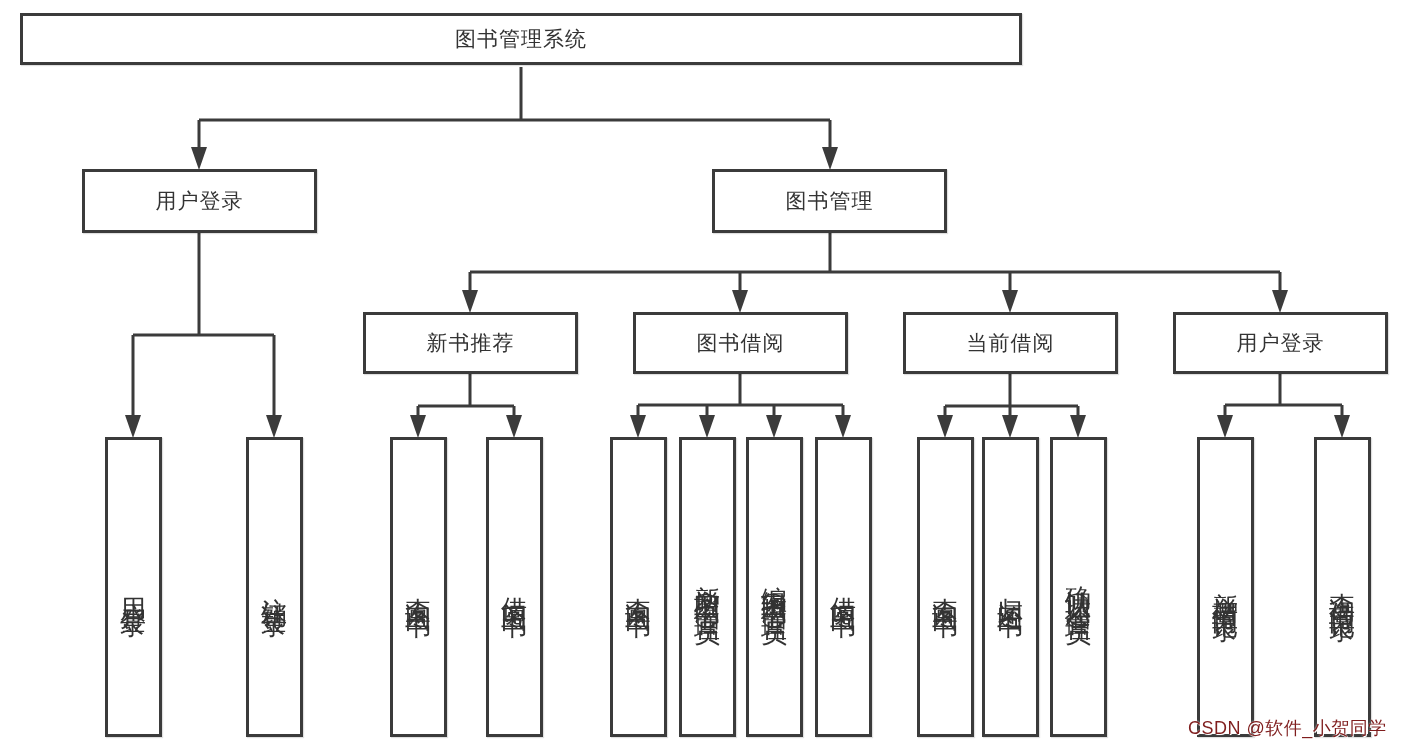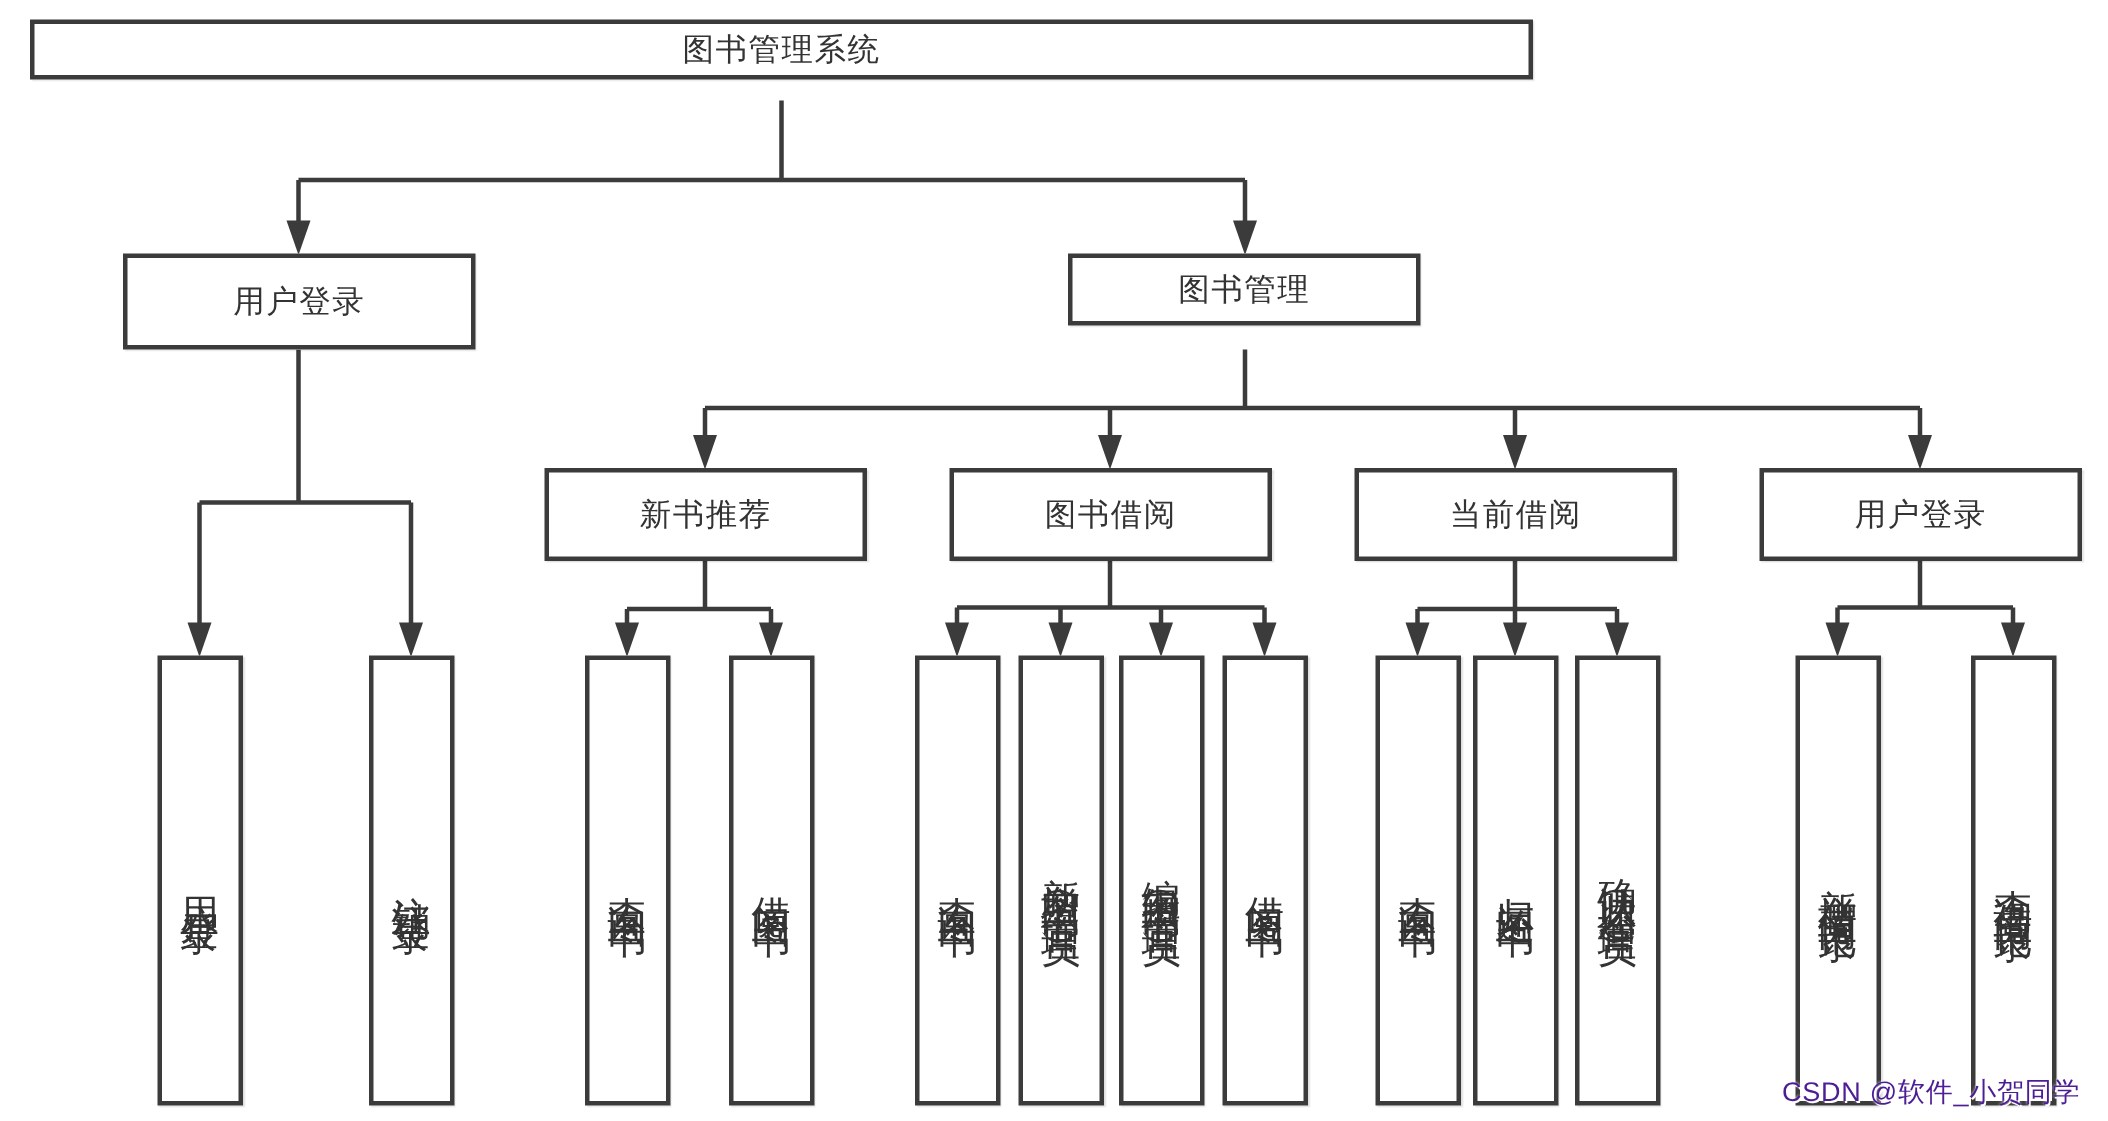--- a/index.html
+++ b/index.html
@@ -37,21 +37,21 @@
     letter-spacing: 5px;
     line-height: 1;
     font-size: 26px;
     white-space: nowrap;
   }
   .watermark {
     position: absolute;
     left: 1188px;
     top: 716px;
     font-size: 18px;
-    color: #4c1d95;
+    color: #7f1d1d;
     letter-spacing: 0.5px;
     text-shadow: 0 0 2px #ffffff, 1px 1px 0 #ffffff;
     white-space: nowrap;
     z-index: 5;
   }
 </style>
 </head>
 <body>
 
 <div class="canvas">
@@ -89,28 +89,28 @@
       <polygon points="766,415 782,415 774,438"></polygon>
       <polygon points="835,415 851,415 843,438"></polygon>
       <polygon points="937,415 953,415 945,438"></polygon>
       <polygon points="1002,415 1018,415 1010,438"></polygon>
       <polygon points="1070,415 1086,415 1078,438"></polygon>
       <polygon points="1217,415 1233,415 1225,438"></polygon>
       <polygon points="1334,415 1350,415 1342,438"></polygon>
     </g>
   </svg>
 
-  <div class="node" style="left:20px; top:13px; width:1002px; height:40px;">
+  <div class="node" style="left:20px; top:13px; width:1002px; height:52px;">
     <span>图书管理系统</span>
   </div>
 
   <div class="node" style="left:82px; top:169px; width:235px; height:64px;">
     <span>用户登录</span>
   </div>
-  <div class="node" style="left:712px; top:169px; width:235px; height:48px;">
+  <div class="node" style="left:712px; top:169px; width:235px; height:64px;">
     <span>图书管理</span>
   </div>
 
   <div class="node" style="left:363px; top:312px; width:215px; height:62px;justify-content:center;">
     <span>新书推荐</span>
   </div>
   <div class="node" style="left:903px; top:312px; width:215px; height:62px;">
     <span>当前借阅</span>
   </div>
   <div class="node" style="left:633px; top:312px; width:215px; height:62px;">

